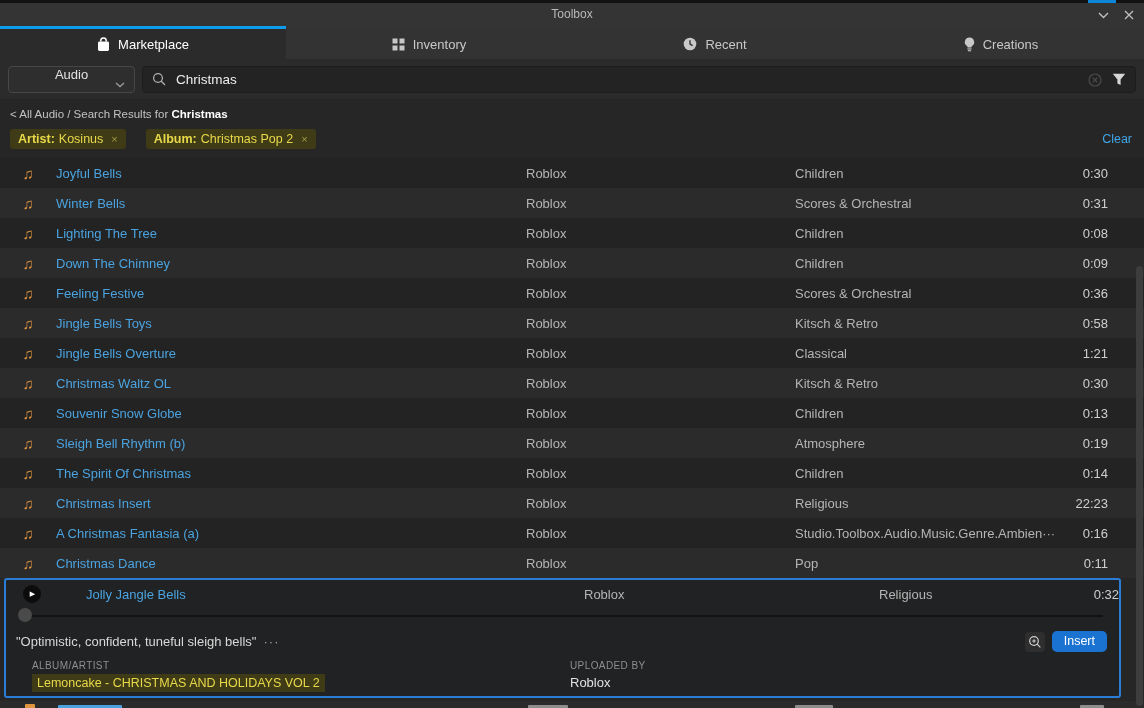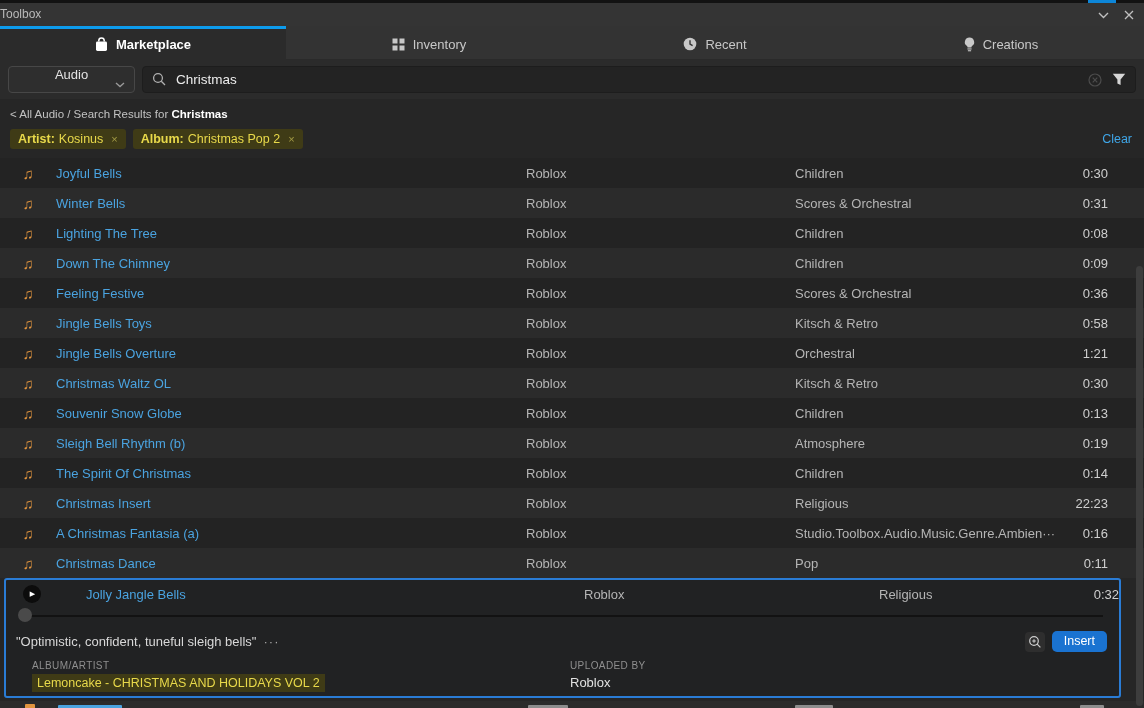--- a/index.html
+++ b/index.html
@@ -6,52 +6,52 @@
   html,body { width:1144px; height:708px; overflow:hidden; }
   body { font-family:"Liberation Sans", sans-serif; background:#262626; color:#ccc; }
   .app { position:relative; width:1144px; height:708px; overflow:hidden; }
 
   
   .topstrip { height:3px; background:#121212; position:relative; }
   .topstrip .accent { position:absolute; left:1088px; top:0; width:28px; height:3px; background:#0d86d8; }
 
   
   .titlebar { height:23px; background:#343434; position:relative; }
-  .titlebar .wtitle { position:absolute; left:0; right:0; top:4px; font-size:12px; color:#b9b9b9; }
+  .titlebar .wtitle { position:absolute; left:0; right:0; top:4px; text-align:center; font-size:12px; color:#b9b9b9; }
   .titlebar .controls { position:absolute; right:6px; top:3px; display:flex; gap:8px; align-items:center; }
   .tb-btn { width:18px; height:18px; display:flex; align-items:center; justify-content:center; }
 
   
   .tabs { display:flex; height:34px; background:#333333; }
   .tab { width:286px; display:flex; align-items:center; justify-content:center; gap:8px;
          font-size:13px; color:#c8c8c8; background:#333333; border-top:3px solid transparent;
          border-bottom:1px solid #2a2a2a; cursor:default; }
   .tab.active { background:#2b2b2b; border-top:3px solid #0d9bec; border-bottom:1px solid #2b2b2b;
-                color:#ffffff; font-weight:bold; }
+                color:#ffffff; font-weight:normal; }
   .tab .ticon { display:flex; align-items:center; }
 
   
   .searchbar { height:39px; background:#2b2b2b; display:flex; align-items:center; padding:0 8px; gap:7px; }
   .dropdown { width:127px; height:27px; background:#2e2e2e; border:1px solid #474747; border-radius:4px;
               display:flex; align-items:center; padding:0 9px; font-size:13px; color:#e3e3e3;flex-direction:column; }
   .dropdown .chev { margin-left:auto; display:flex; }
   .searchbox { flex:1; height:27px; background:#232323; border:1px solid #1d1d1d; border-radius:4px;
                display:flex; align-items:center; padding:0 9px; gap:9px; }
   .searchbox .query { flex:1; font-size:13.5px; color:#ededed; background:transparent; border:none; outline:none;
                       font-family:"Liberation Sans", sans-serif; }
   .searchbox .right-icons { display:flex; align-items:center; gap:10px; }
 
   
   .breadcrumb { padding:9px 10px 0 10px; font-size:11.5px; color:#c2c2c2; height:24px; }
   .breadcrumb b { color:#ffffff; }
 
   
   .chipsrow { display:flex; align-items:center; padding:5px 12px 9px 10px; height:35px; }
   .chip { display:flex; align-items:center; background:#3f3b16; border-radius:3px; padding:3px 8px;
-          font-size:12.5px; color:#e8d94a; margin-right:7px; }
+          font-size:12.5px; color:#e8d94a; margin-right:20px; }
   .chip .clabel { font-weight:bold; margin-right:4px; }
   .chip .cx { margin-left:8px; color:#a39b45; font-size:11px; cursor:pointer; }
   .clear-link { margin-left:auto; color:#3fa6e8; font-size:12.5px; cursor:pointer; }
 
   
   .row { height:30px; display:grid; grid-template-columns:56px 470px 269px 1fr 52px;
          align-items:center; padding-right:36px; font-size:13px; }
   .row.odd { background:#232323; }
   .row.even { background:#2b2b2b; }
   .cell { white-space:nowrap; overflow:hidden; }
@@ -257,21 +257,21 @@
       <span class="note">♫</span>
       <span class="cell rtitle">Jingle Bells Toys</span>
       <span class="cell rcreator">Roblox</span>
       <span class="cell rcategory">Kitsch &amp; Retro</span>
       <span class="cell rduration">0:58</span>
     </div>
     <div class="row odd">
       <span class="note">♫</span>
       <span class="cell rtitle">Jingle Bells Overture</span>
       <span class="cell rcreator">Roblox</span>
-      <span class="cell rcategory">Orchestral</span>
+      <span class="cell rcategory">Classical</span>
       <span class="cell rduration">1:21</span>
     </div>
     <div class="row even">
       <span class="note">♫</span>
       <span class="cell rtitle">Christmas Waltz OL</span>
       <span class="cell rcreator">Roblox</span>
       <span class="cell rcategory">Kitsch &amp; Retro</span>
       <span class="cell rduration">0:30</span>
     </div>
     <div class="row odd">

